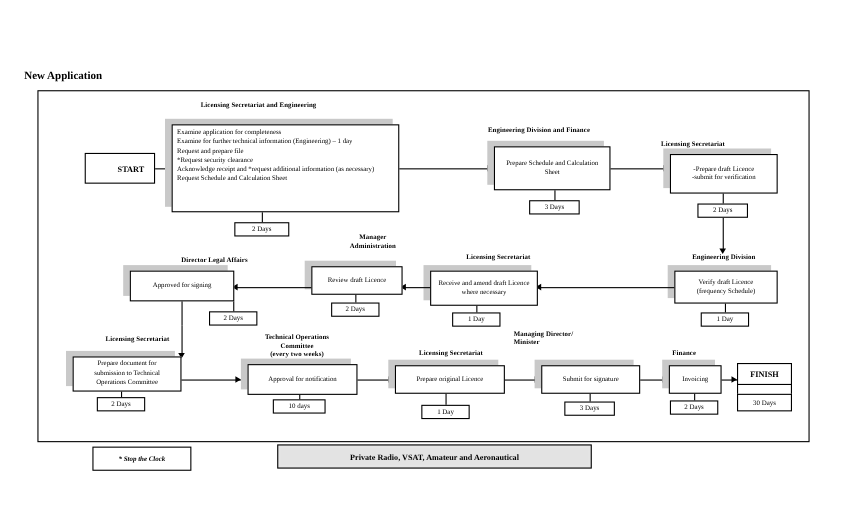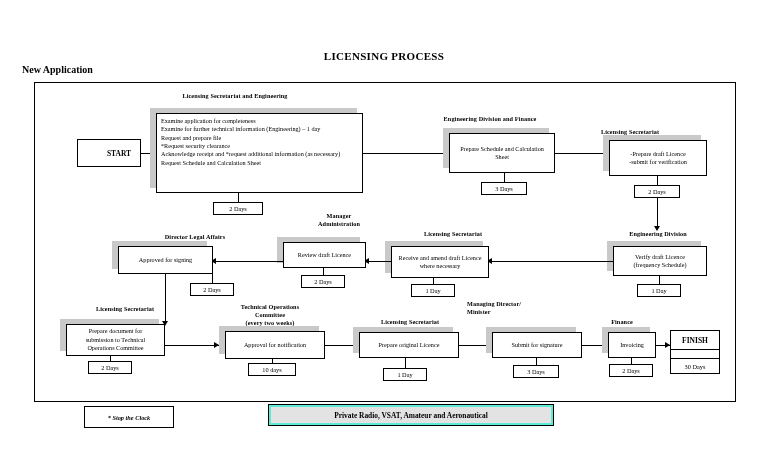--- a/index.html
+++ b/index.html
@@ -28,31 +28,30 @@
       font-size:6.3px;box-sizing:border-box;}
 
   .hline{position:absolute;height:0;border-top:1px solid #000;}
   .vline{position:absolute;width:0;border-left:1px solid #000;}
   .arrow-r{position:absolute;width:0;height:0;border-top:3px solid transparent;border-bottom:3px solid transparent;border-left:5px solid #000;}
   .arrow-l{position:absolute;width:0;height:0;border-top:3px solid transparent;border-bottom:3px solid transparent;border-right:5px solid #000;}
   .arrow-d{position:absolute;width:0;height:0;border-left:3px solid transparent;border-right:3px solid transparent;border-top:5px solid #000;}
 
   .legend-box{position:absolute;left:84px;top:406px;width:88px;height:20px;border:1px solid #000;background:#fff;
       display:flex;align-items:center;justify-content:center;font-size:6.3px;font-style:italic;font-weight:bold;}
-  .footer-outer{position:absolute;left:268px;top:404px;width:286px;height:22px;border:1px solid #000;background:#5eead4;
+  .footer-outer{position:absolute;left:252px;top:404px;width:286px;height:22px;border:1px solid #000;background:#e5e5e5;
       display:flex;align-items:center;justify-content:center;box-sizing:border-box;padding:2px;}
   .footer-inner{width:100%;height:100%;background:#e3e3e3;display:flex;align-items:center;justify-content:center;
       font-size:7.4px;font-weight:bold;}
 </style>
 </head>
 <body>
 
 <div id="page">
 
-  <div class="title">LICENSING PROCESS</div>
   <div class="subtitle">New Application</div>
 
   <div class="outer-frame"></div>
 
   <div class="plain" style="left:77px;top:139px;width:64px;height:28px;padding-left:20px;">START</div>
   <div class="hline" style="left:141px;top:153px;width:14px;"></div>
   <div class="arrow-r" style="left:150px;top:150px;"></div>
 
   <div class="owner" style="left:120px;top:92px;width:230px;">Licensing Secretariat and Engineering</div>
   <div class="boxwrap" style="left:156px;top:113px;width:207px;height:80px;">

